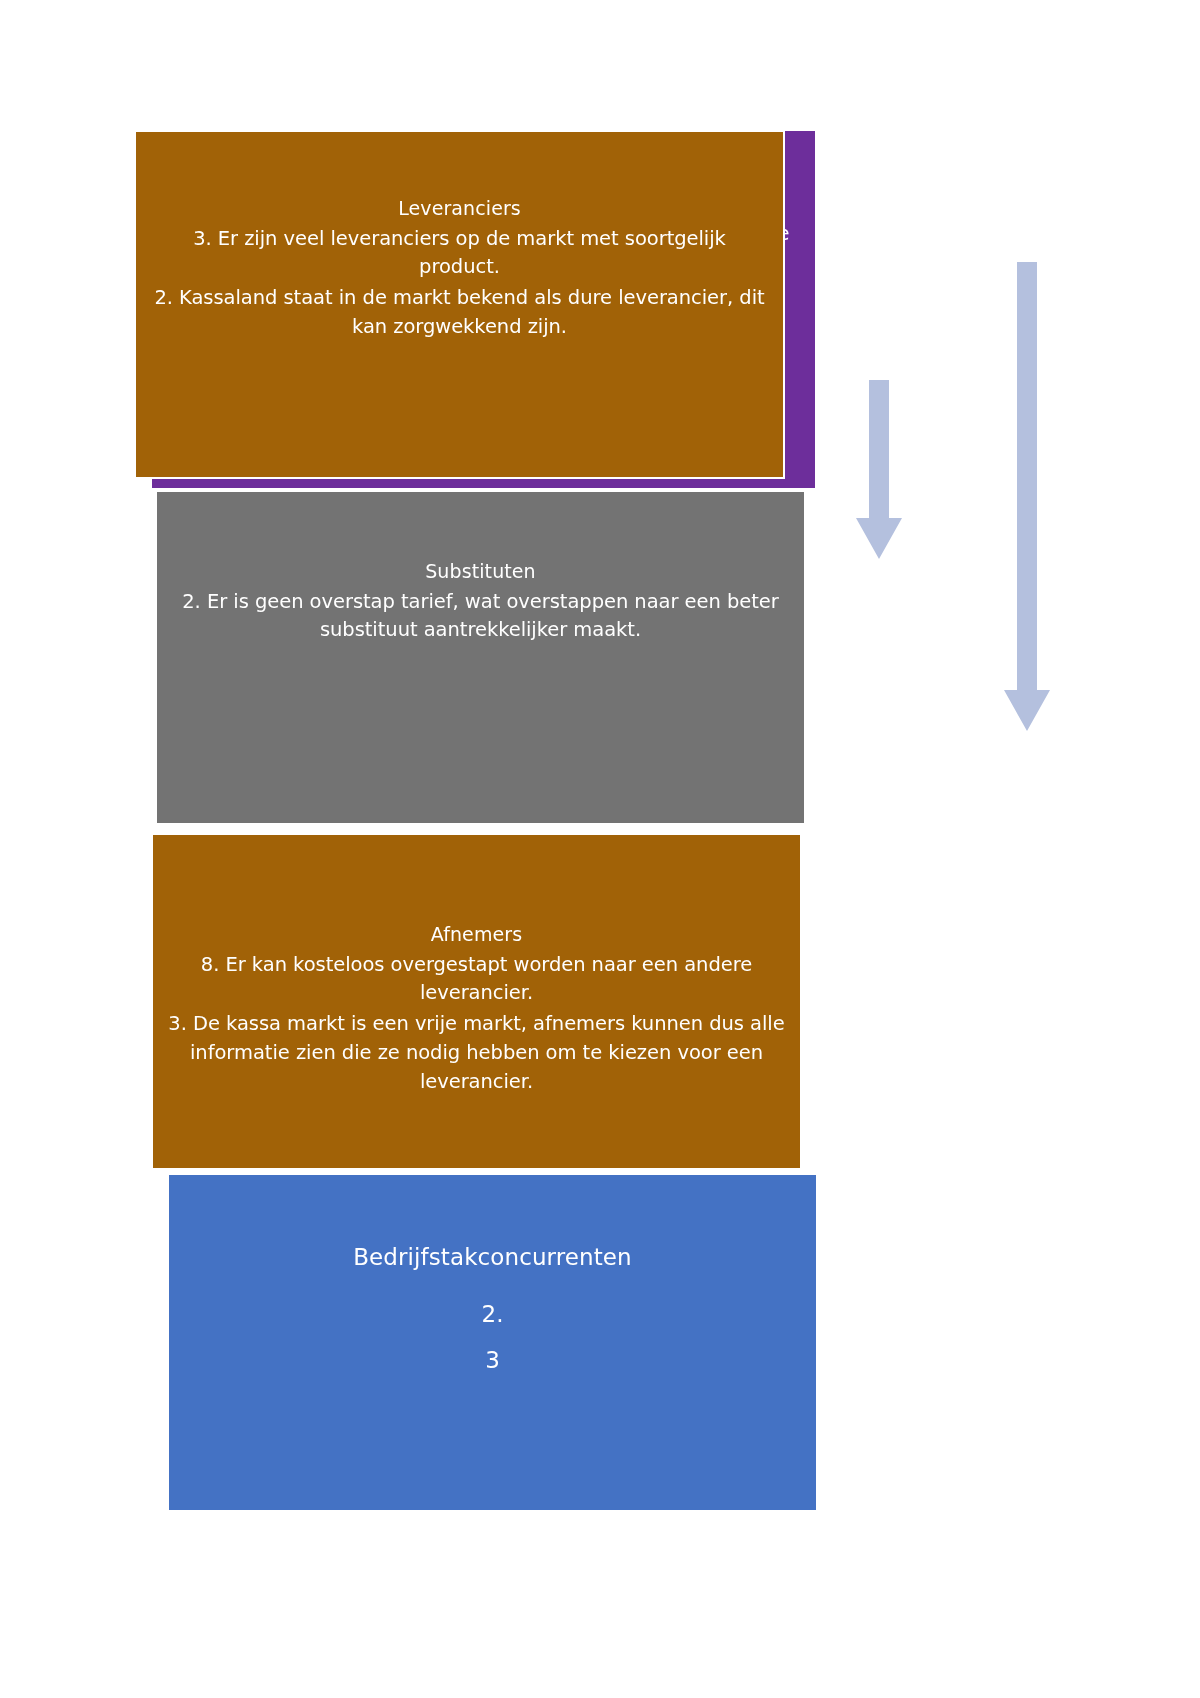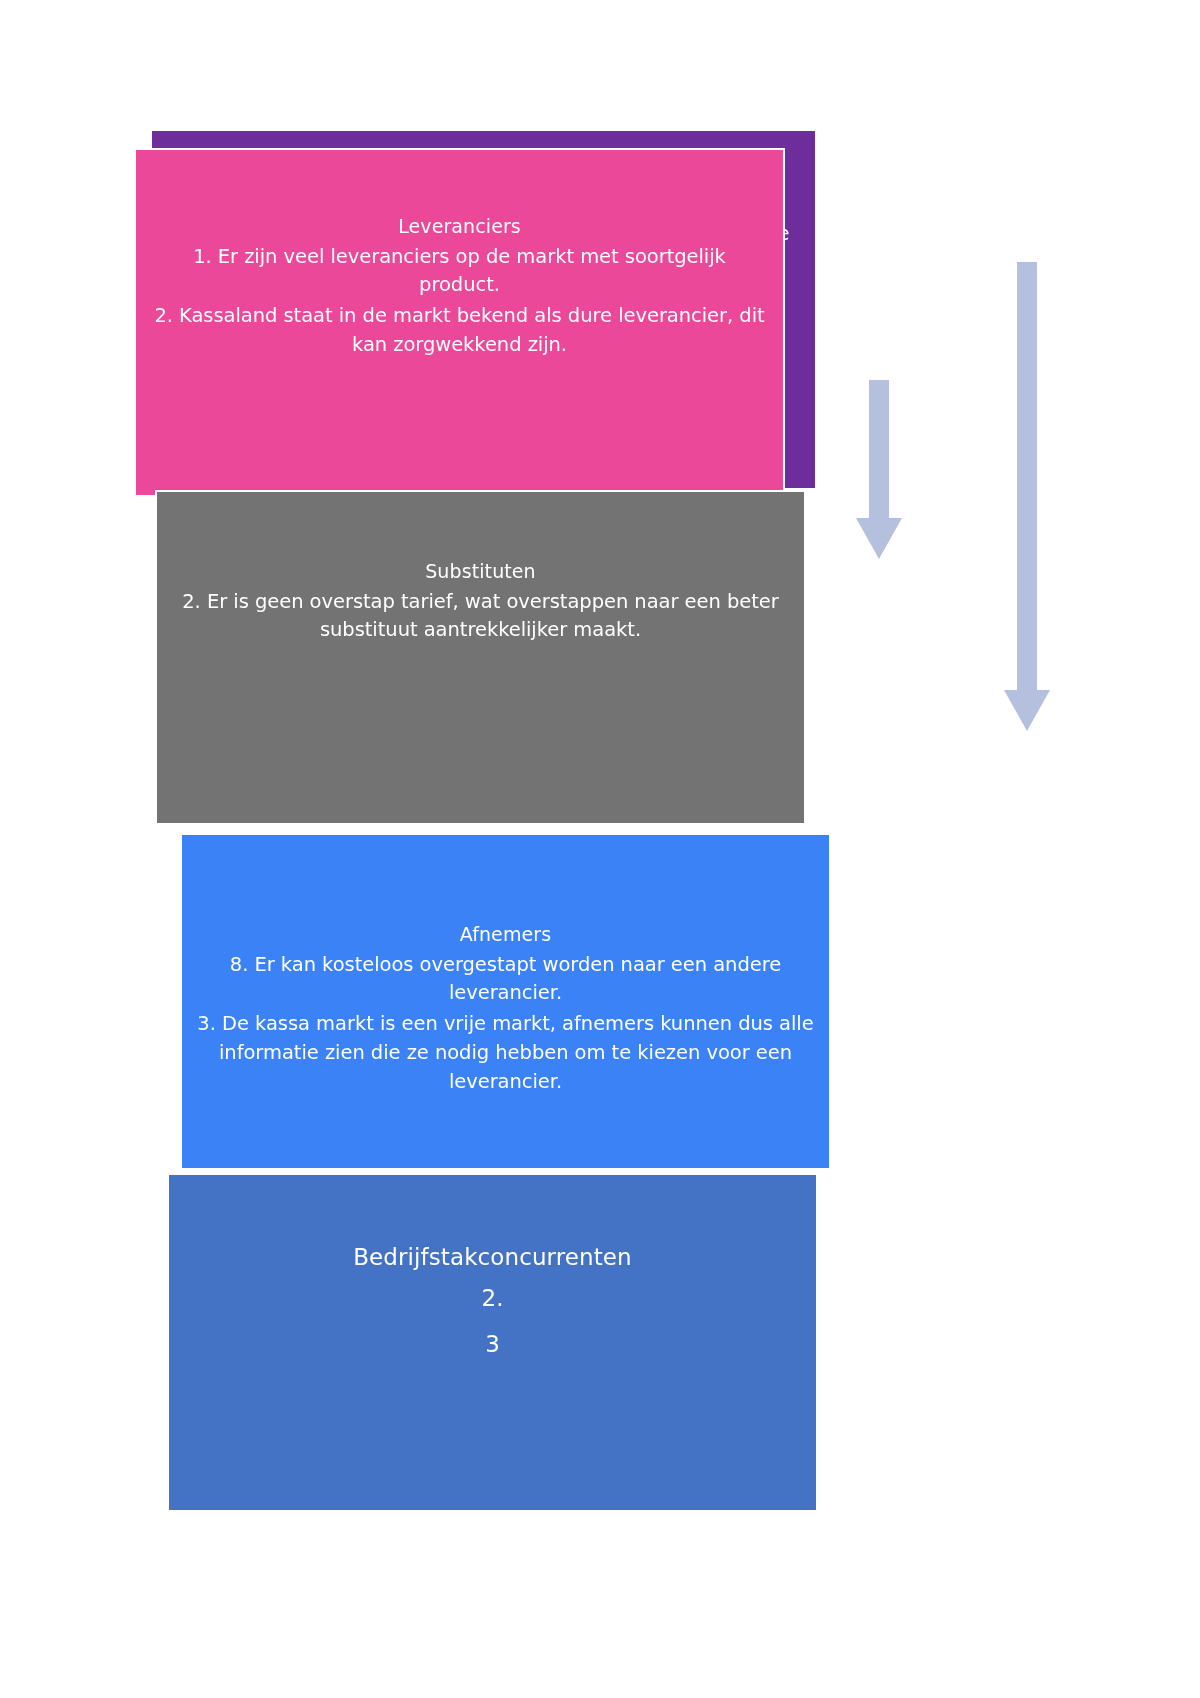--- a/index.html
+++ b/index.html
@@ -53,65 +53,65 @@
     width: 663px;
     height: 357px;
     background: #6D2E9B;
     padding: 58px 18px 0 18px;
     z-index: 1;
   }
 
   
   #orange-box {
     left: 134px;
-    top: 148px;
+    top: 130px;
     width: 651px;
     height: 349px;
-    background: #ec4899;
+    background: #a16207;
     padding: 62px 14px 0 14px;
     z-index: 2;
     border: 2px solid #ffffff;
   }
 
   
   #red-box {
     left: 155px;
     top: 490px;
     width: 651px;
     height: 335px;
     background: #737373;
     padding: 65px 10px 0 10px;
     z-index: 3;
     border: 2px solid #ffffff;
   }
 
   
   #green-box {
-    left: 180px;
+    left: 151px;
     top: 833px;
     width: 651px;
     height: 337px;
-    background: #3b82f6;
+    background: #a16207;
     padding: 85px 10px 0 10px;
     z-index: 4;
     border: 2px solid #ffffff;
   }
 
   
   #blue-box {
     left: 167px;
     top: 1173px;
     width: 651px;
     height: 339px;
     background: #4472C4;
     padding: 65px 10px 0 10px;
     z-index: 5;
     border: 2px solid #ffffff;
   }
-  #blue-box .box-title { font-size: 23px; margin-bottom: 6px; }
+  #blue-box .box-title { font-size: 23px; margin-bottom: 22px; }
   #blue-box .box-line { font-size: 23px; margin-bottom: 12px; }
 
   
   .arrow {
     position: absolute;
     z-index: 6;
   }
   #arrow-top { left: 855px; top: 380px; }
   #arrow-bottom { left: 1003px; top: 262px; }
 </style>
@@ -122,21 +122,21 @@
 
   <div class="box" id="purple-box">
     <div class="box-title">Potentiele toetreders</div>
     <div class="box-line">1. De toetredingsdrempel is laag, er zijn veel aanbieders op de markt.</div>
     <div class="box-line">2. Er is veel kapitaal nodig om mee te kunnen gaan met de innovatieve ontwikkelingen.</div>
     <div class="box-line">3. Schaalvoordelen zijn aanwezig bij de grote partijen in de markt.</div>
   </div>
 
   <div class="box" id="orange-box">
     <div class="box-title">Leveranciers</div>
-    <div class="box-line">1. Er zijn veel leveranciers op de markt met soortgelijk product.</div>
+    <div class="box-line">3. Er zijn veel leveranciers op de markt met soortgelijk product.</div>
     <div class="box-line">2. Kassaland staat in de markt bekend als dure leverancier, dit kan zorgwekkend zijn.</div>
   </div>
 
   <div class="box" id="red-box">
     <div class="box-title">Substituten</div>
     <div class="box-line">2. Er is geen overstap tarief, wat overstappen naar een beter substituut aantrekkelijker maakt.</div>
   </div>
 
   <div class="box" id="green-box">
     <div class="box-title">Afnemers</div>

